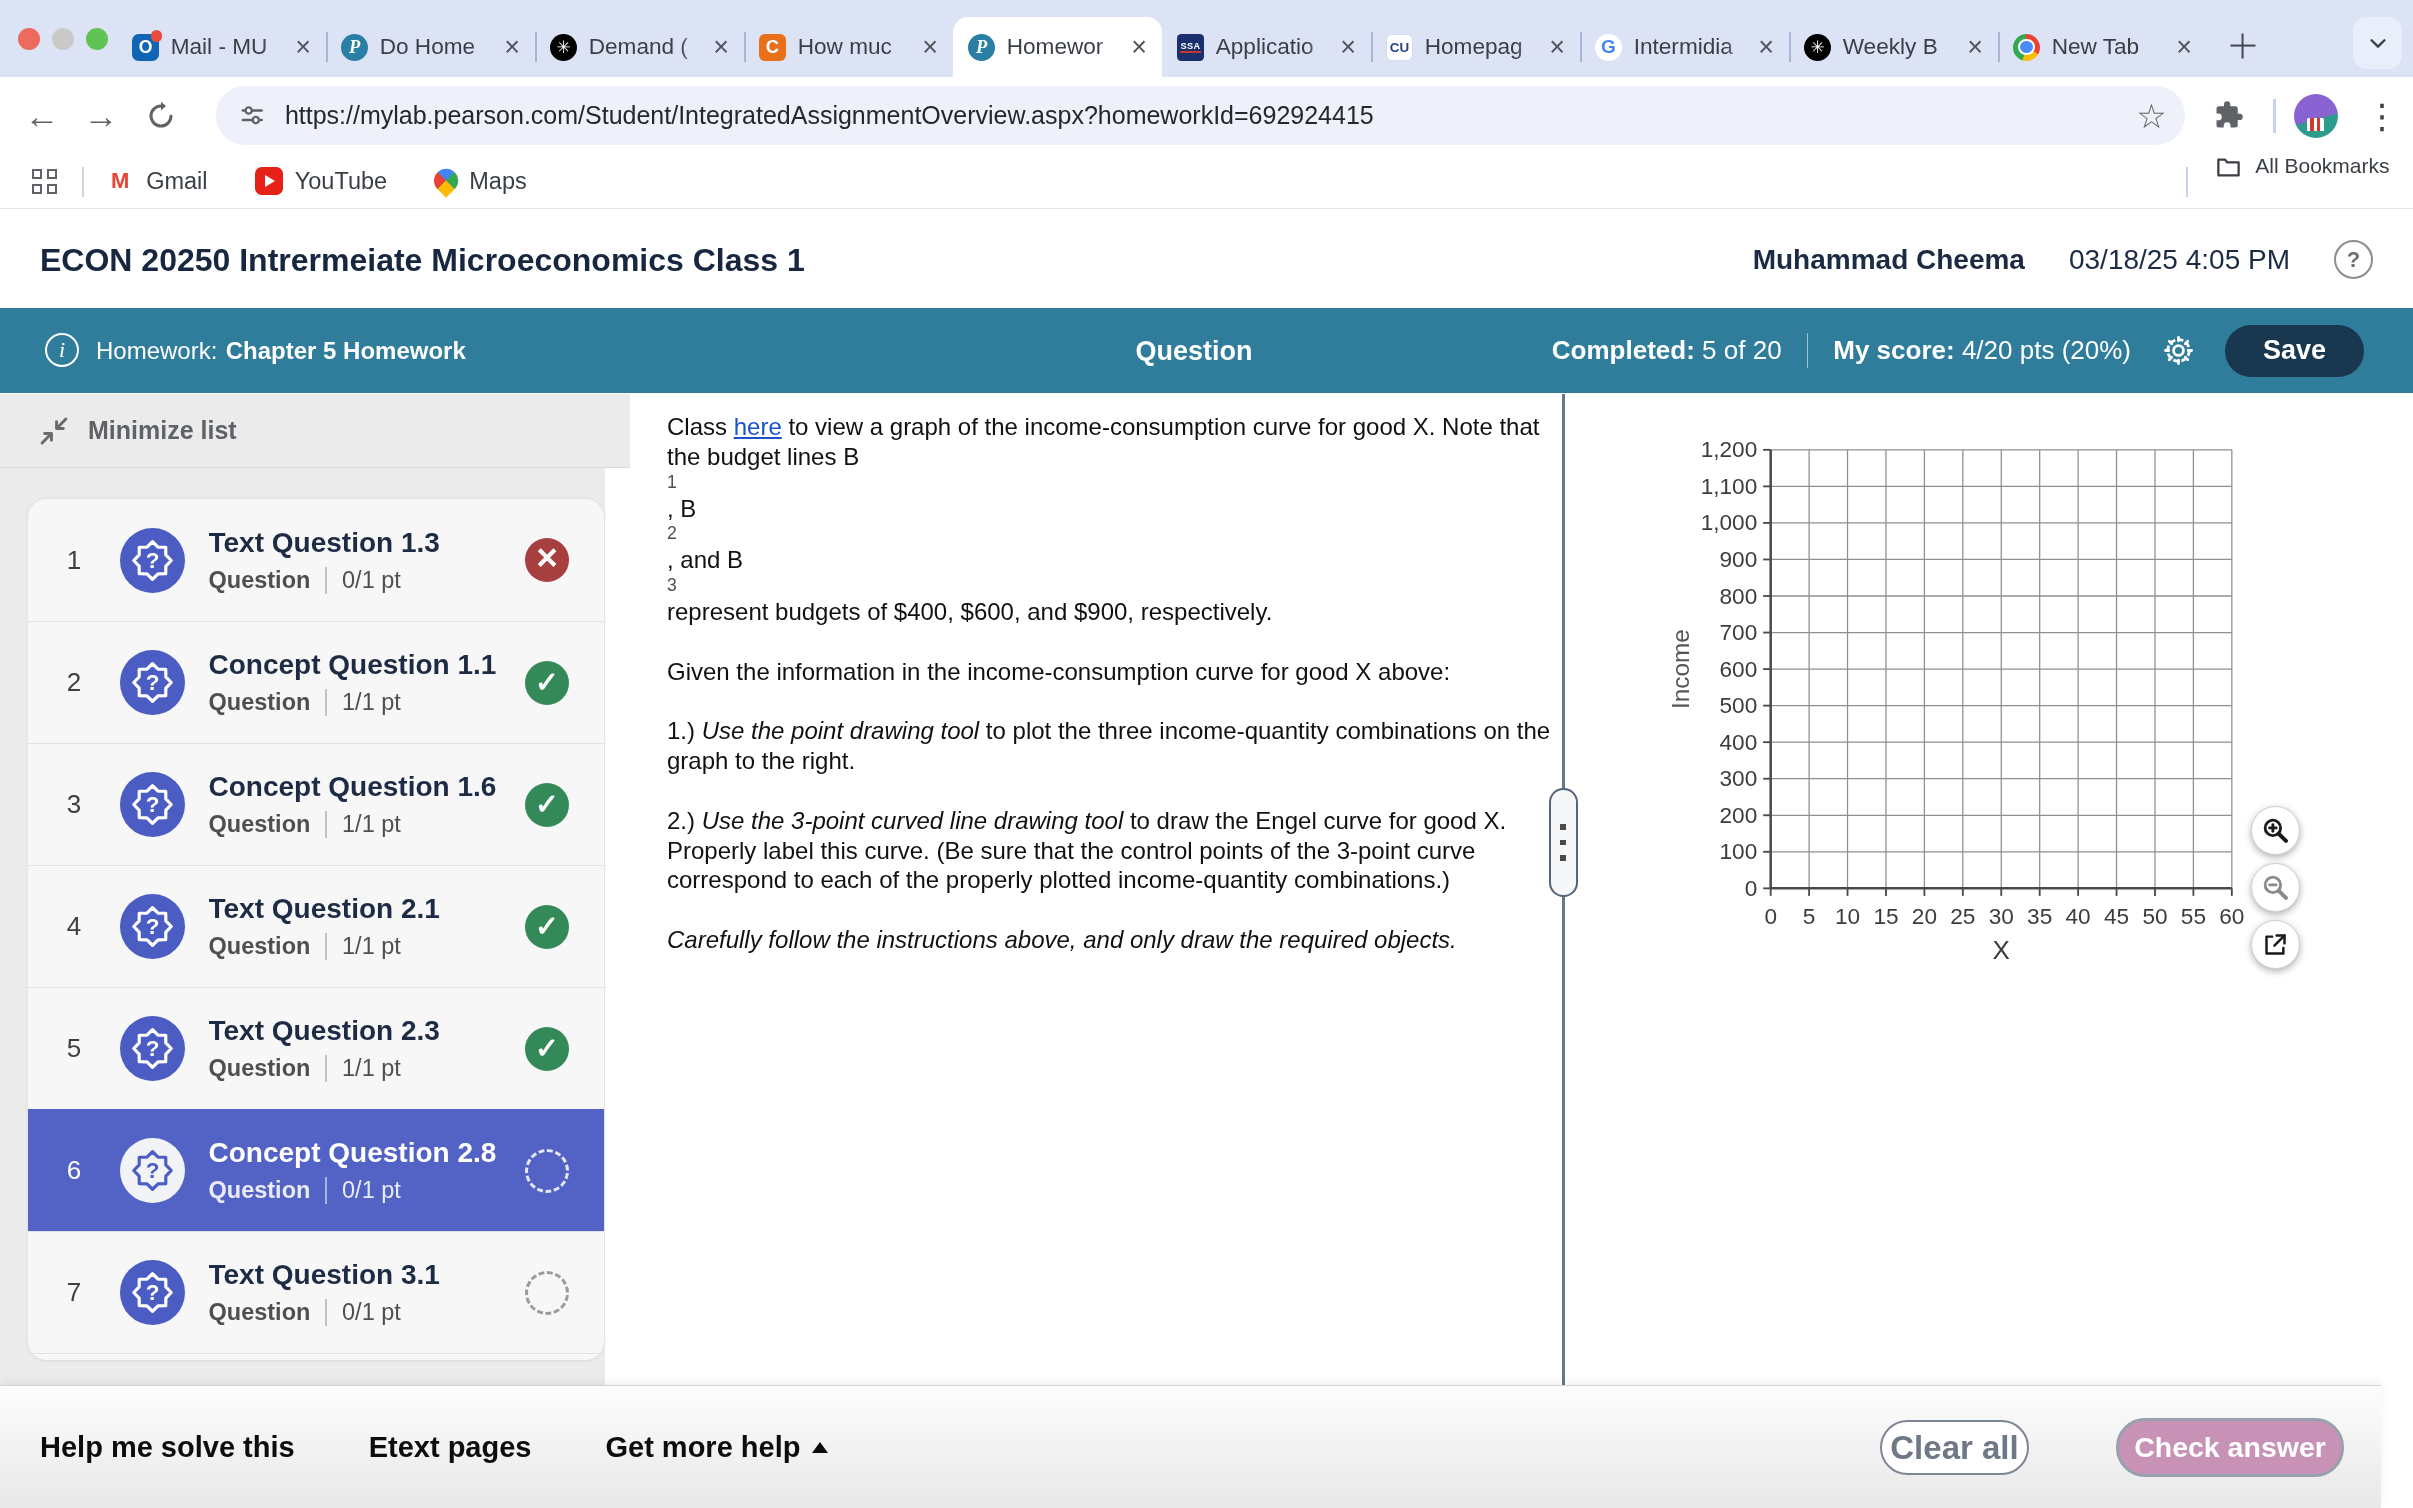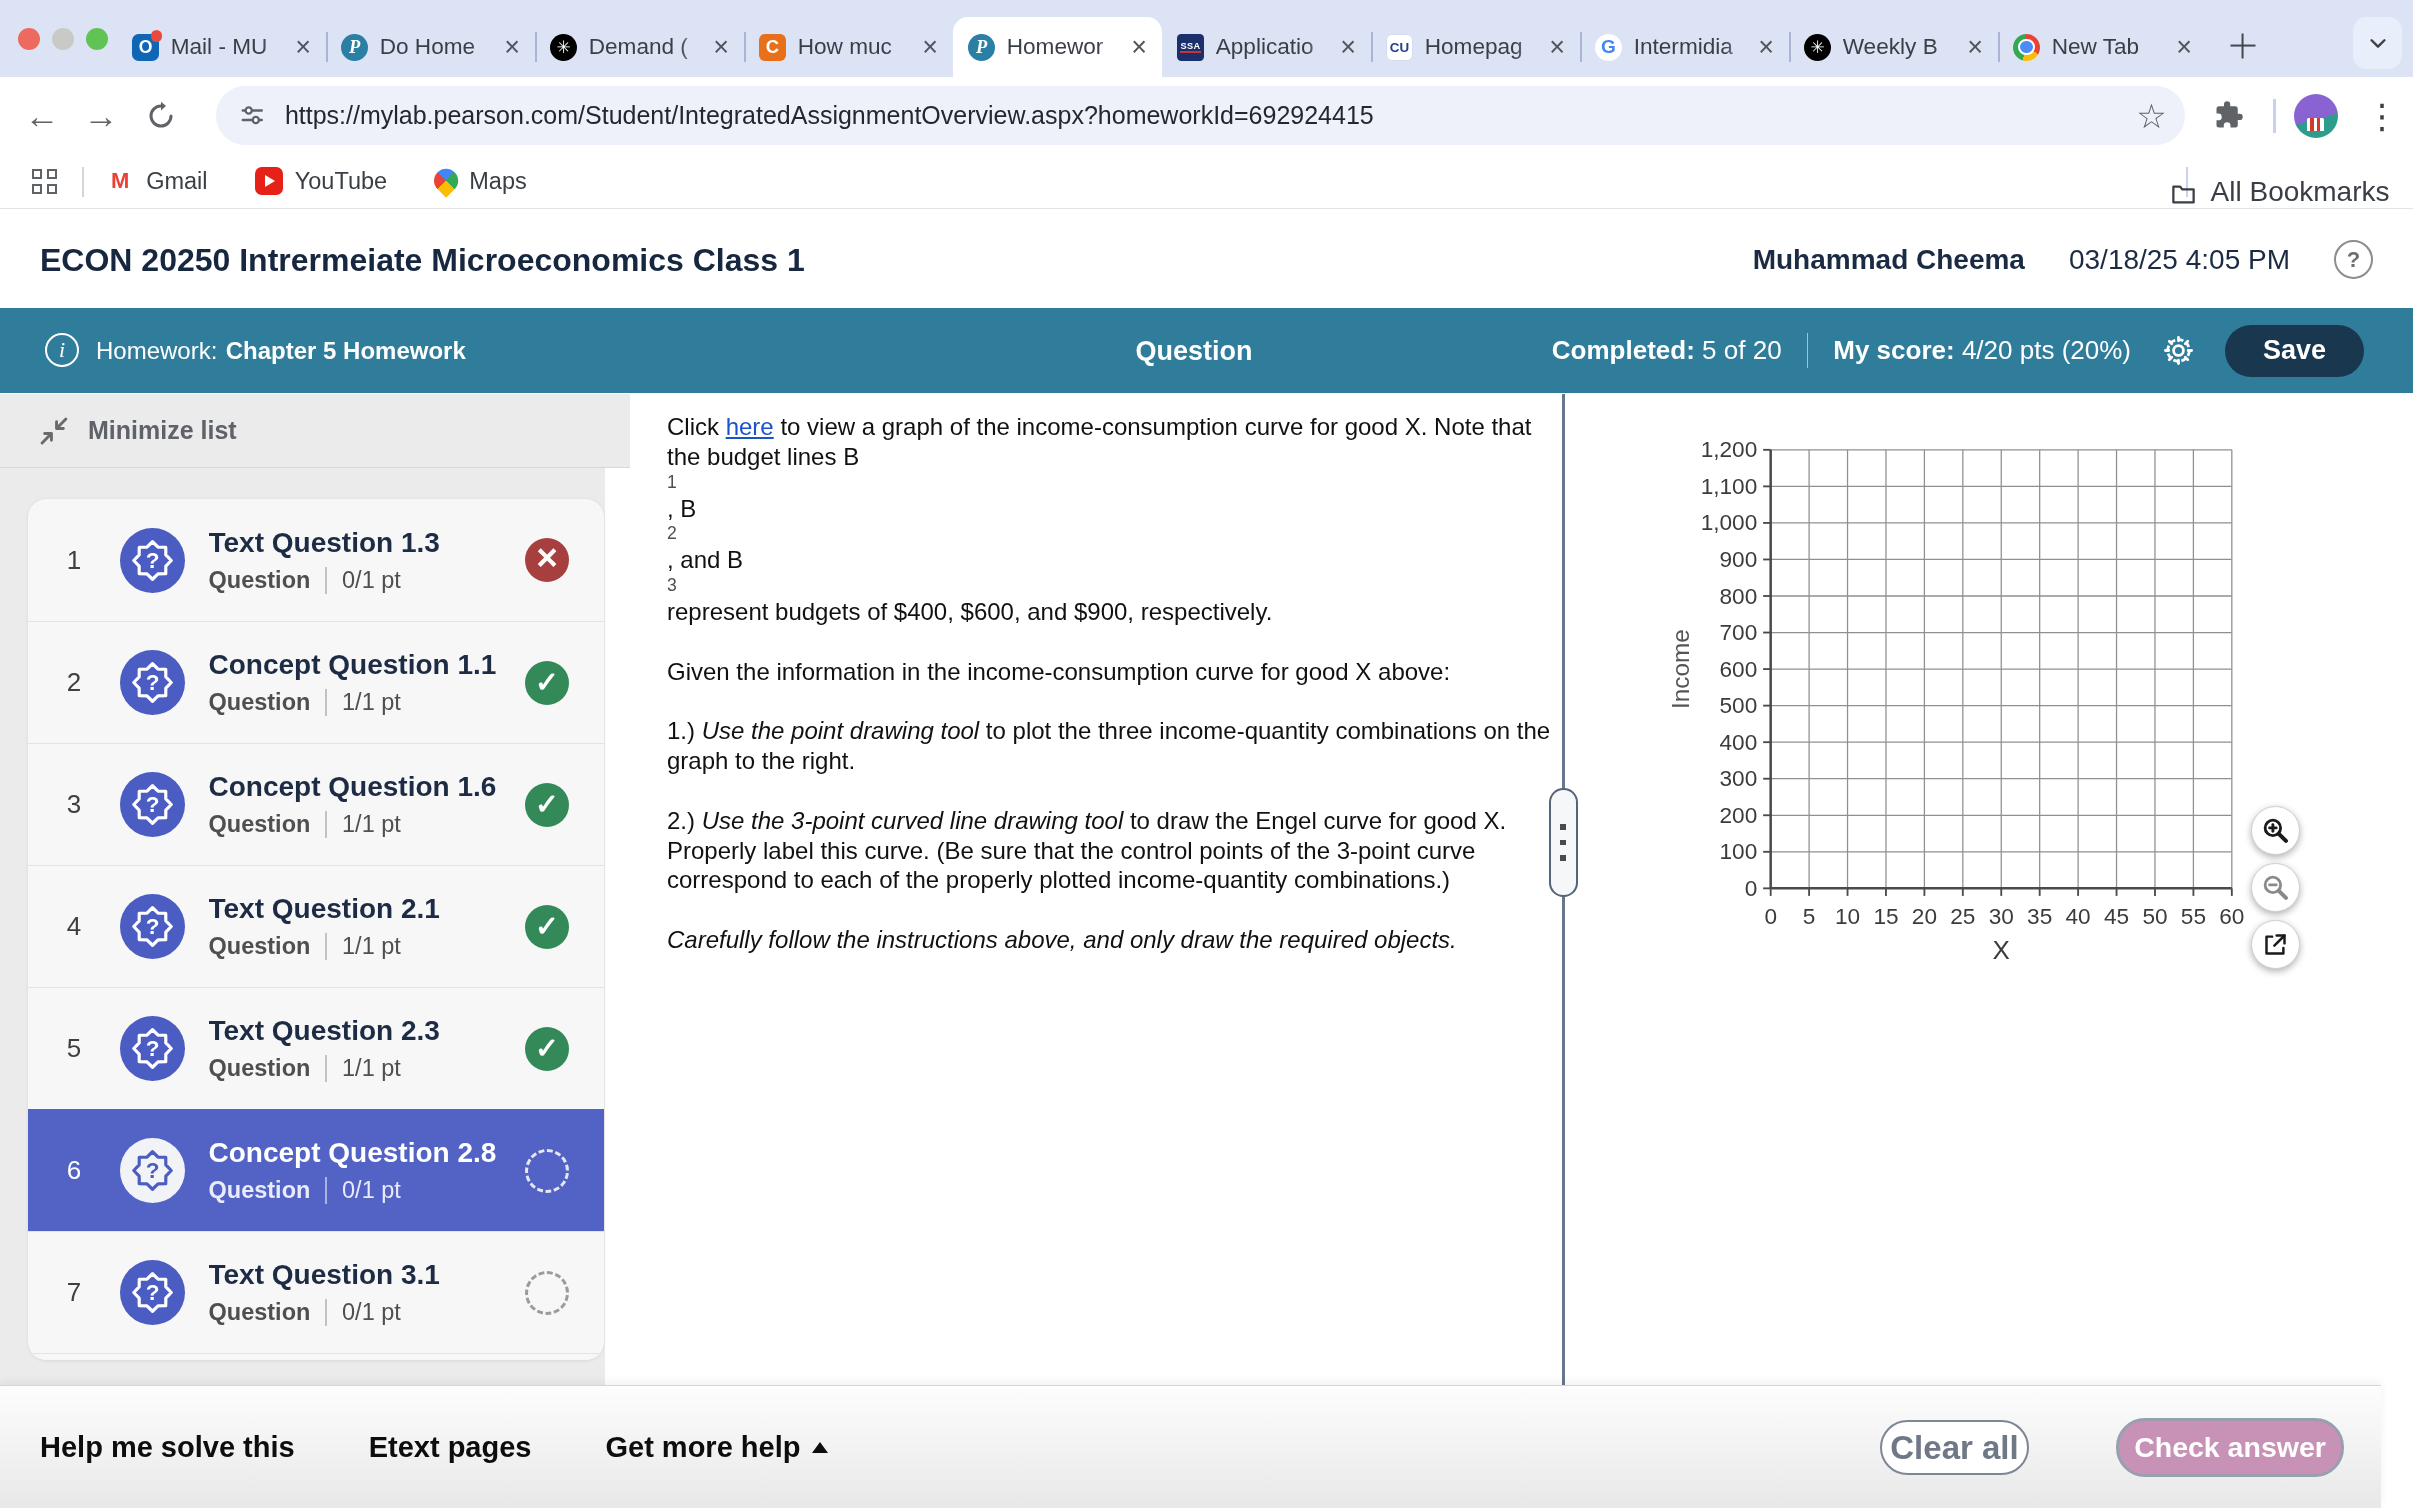--- a/index.html
+++ b/index.html
@@ -74,21 +74,21 @@
   .bm-sep{position:absolute;left:82px;top:12.6px;width:1.7px;height:30px;background:#d5d5d5;}
   .bm-items{position:absolute;left:106px;top:0;height:54px;display:flex;align-items:center;gap:47px;}
   .bm{display:flex;align-items:center;gap:11.7px;font-size:23.5px;color:#3a3f45;}
   .bicon{width:28.5px;height:28.5px;flex:none;display:flex;align-items:center;justify-content:center;border-radius:5px;}
   .bicon.gmail{background:#fff;}
   .bicon.gmail::before{content:"M";color:#ea4335;font-weight:bold;font-size:22px;}
   .bicon.youtube{background:#e62117;border-radius:6.7px;}
   .bicon.youtube::before{content:"";width:0;height:0;border-left:10px solid #fff;border-top:6.7px solid transparent;border-bottom:6.7px solid transparent;margin-left:2.5px;}
   .bicon.maps{background:conic-gradient(#4285f4 0 25%,#34a853 25% 50%,#fbbc05 50% 75%,#ea4335 75% 100%);
     border-radius:50% 50% 50% 0;transform:rotate(-45deg);width:23.5px;height:23.5px;}
-  .all-bm{position:absolute;right:23.5px;top:0;height:54px;display:flex;align-items:flex-end;gap:13.4px;font-size:28px;color:#3a3f45;}
+  .all-bm{position:absolute;right:23.5px;top:0;height:54px;display:flex;align-items:flex-start;gap:13.4px;font-size:21px;color:#3a3f45;}
   .allbm-sep{position:absolute;right:225px;top:12.6px;width:2.5px;height:30px;background:#c6d2ef;}
 
   
   .course{position:absolute;left:0;top:210px;width:2413px;height:99px;background:#fff;}
   .course-title{position:absolute;left:40px;top:50%;transform:translateY(-50%);font-size:32px;font-weight:600;color:#16273f;}
   .course-right{position:absolute;right:40px;top:0;height:99px;display:flex;align-items:center;gap:44px;}
   .student{font-size:28px;font-weight:600;color:#1b2b43;}
   .datetime{font-size:28px;color:#1b2b43;}
   .help-circle{width:35px;height:35px;border-radius:50%;border:2.5px solid #8d8d8d;color:#6e6e6e;
     display:flex;align-items:center;justify-content:center;font-size:22px;font-weight:bold;}
@@ -500,21 +500,21 @@
     </span>
     <span class="status pending"></span>
   </div>
 </div>
         <div class="row-sliver"></div>
       </div>
     </div>
 
     <div class="qpanel">
       <div class="qtext" id="qtext">
-          <p><span>Click </span><span class="link">here</span><span> to view a graph of the income-consumption curve for good X. Note that the budget lines B</span><span class="sub">1</span><span>, B</span><span class="sub">2</span><span>, and B</span><span class="sub">3</span><span> represent budgets of $400, $600, and $900, respectively.</span></p>
+          <p><span>Class </span><span class="link">here</span><span> to view a graph of the income-consumption curve for good X. Note that the budget lines B</span><span class="sub">1</span><span>, B</span><span class="sub">2</span><span>, and B</span><span class="sub">3</span><span> represent budgets of $400, $600, and $900, respectively.</span></p>
           <p><span>Given the information in the income-consumption curve for good X above:</span></p>
           <p><span>1.) </span><span class="italic">Use the point drawing tool</span><span> to plot the three income-quantity combinations on the graph to the right.</span></p>
           <p><span>2.) </span><span class="italic">Use the 3-point curved line drawing tool</span><span> to draw the Engel curve for good X. Properly label this curve. (Be sure that the control points of the 3-point curve correspond to each of the properly plotted income-quantity combinations.)</span></p>
           <p><span class="italic">Carefully follow the instructions above, and only draw the required objects.</span></p>
         </div>
     </div>
 
     <div class="vdivider"></div>
 
     <div class="gpanel">

